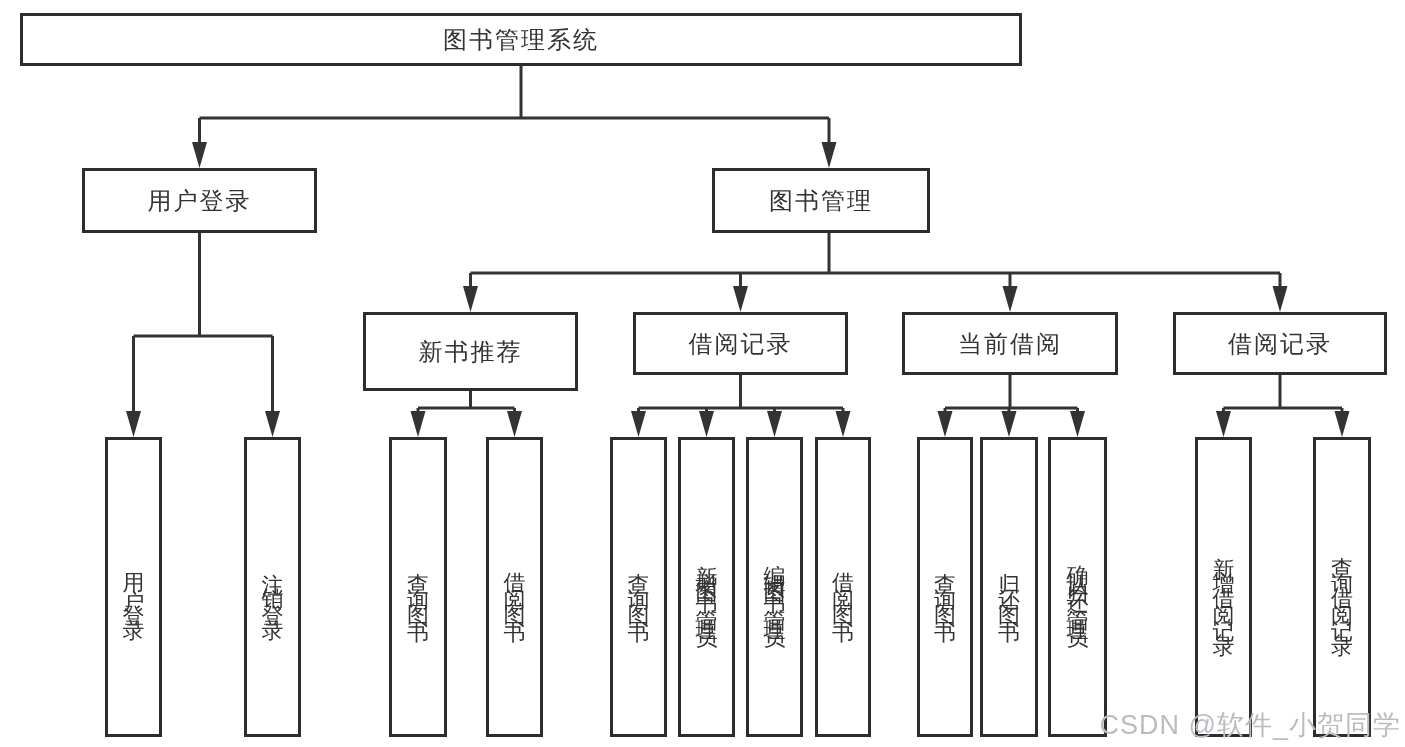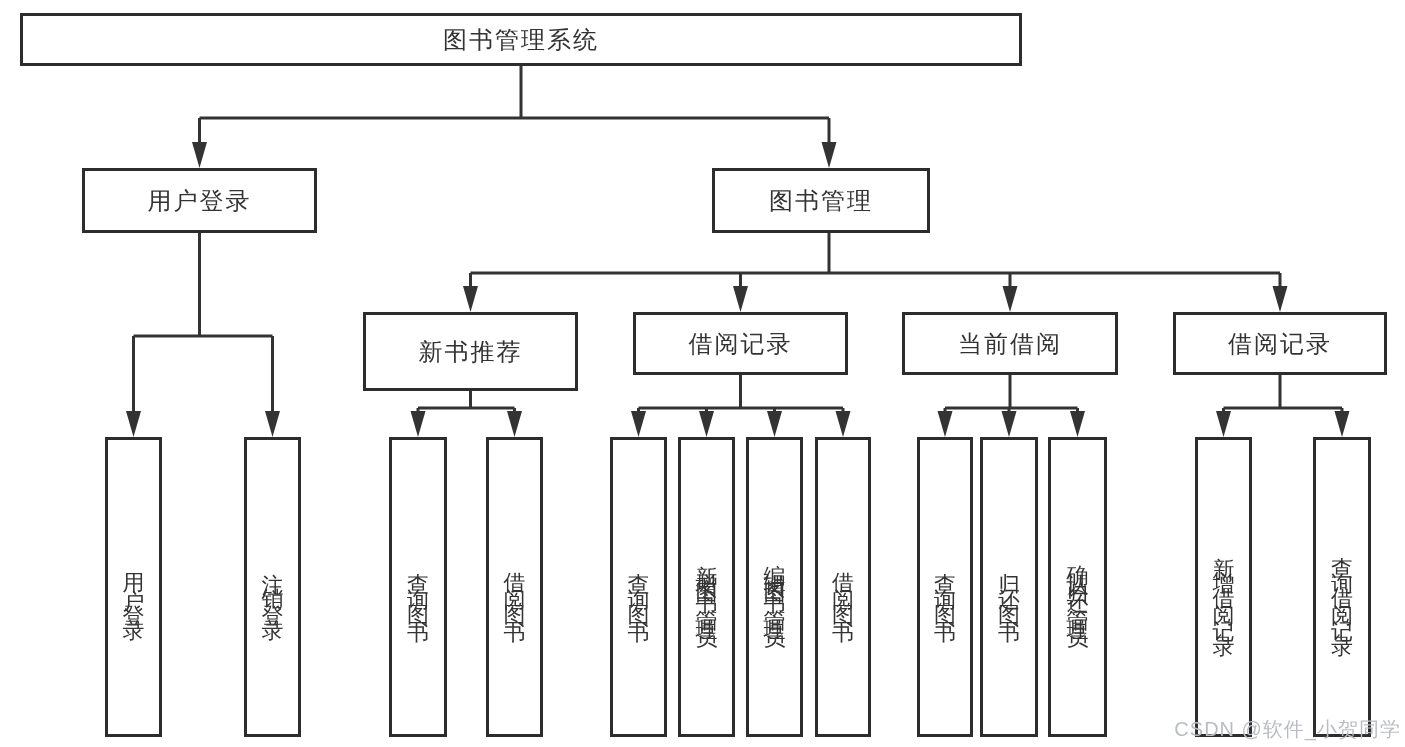--- a/index.html
+++ b/index.html
@@ -43,21 +43,21 @@
     text-orientation: mixed;
     font-size: 22px;
     white-space: normal;
     line-height: 1;
     max-height: 290px;
   }
   #watermark {
     position: absolute;
     right: 4px;
     bottom: 4px;
-    font-size: 20px;
+    font-size: 27px;
     letter-spacing: 1px;
     color: #b9bdc2;
     z-index: 5;
     white-space: nowrap;
     margin-top: 44px;
   }
 </style>
 </head>
 <body>
 

